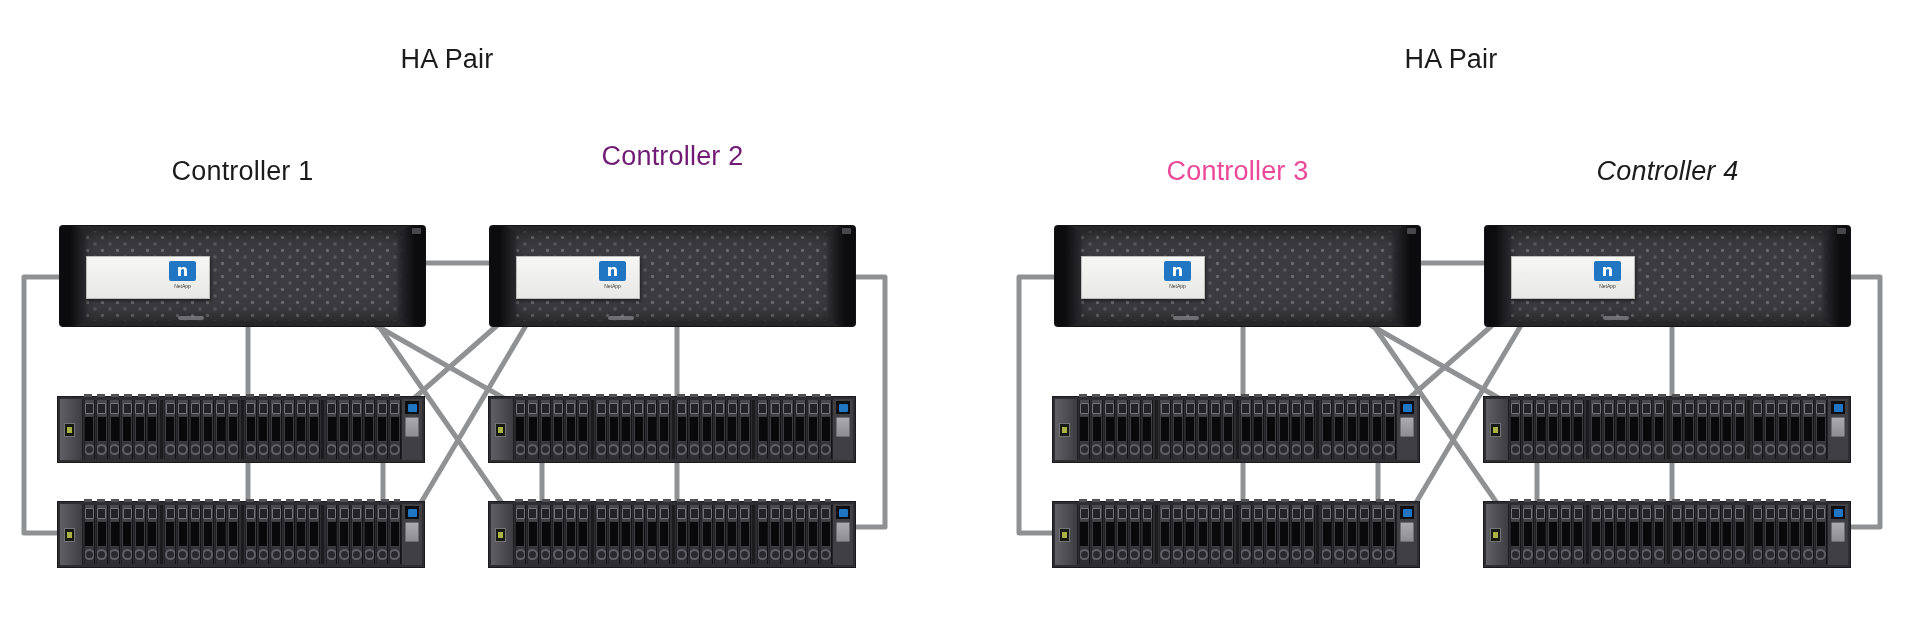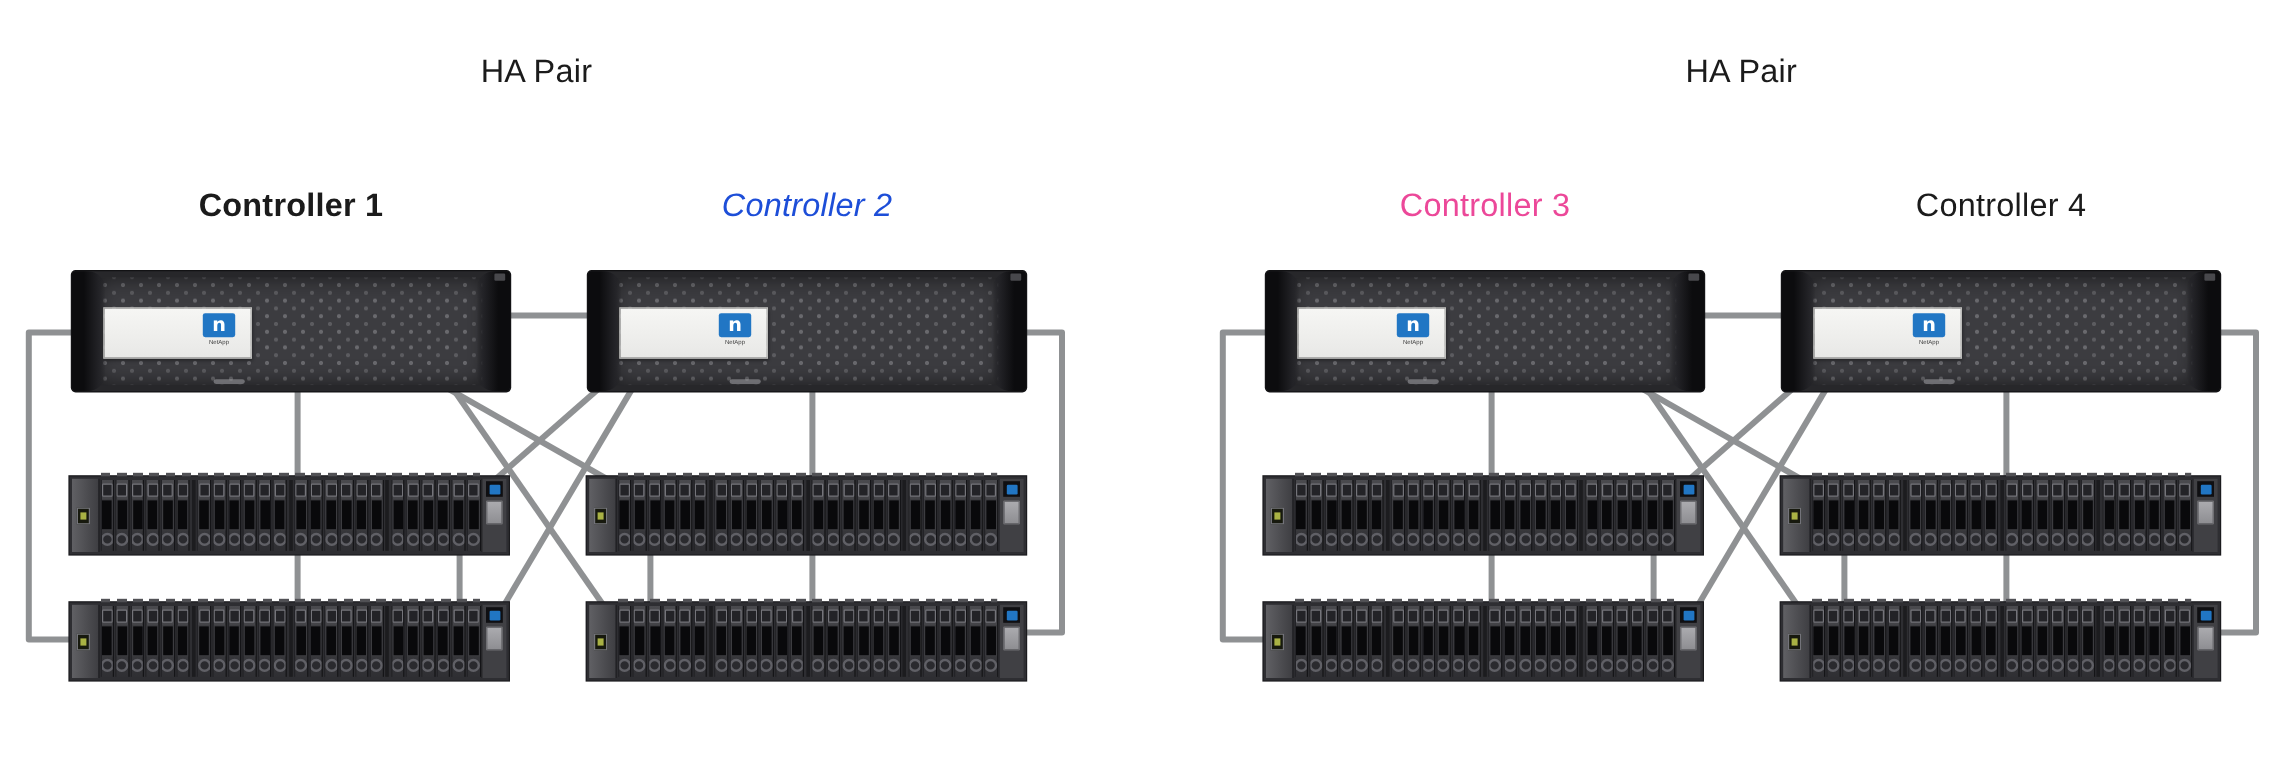--- a/index.html
+++ b/index.html
@@ -98,33 +98,33 @@
       <polyline points="1672,322 1672,401" fill="none" stroke="#8f9193" stroke-width="5" stroke-linejoin="round"></polyline>
       <polyline points="1537,458 1537,506" fill="none" stroke="#8f9193" stroke-width="5" stroke-linejoin="round"></polyline>
       <polyline points="1672,458 1672,506" fill="none" stroke="#8f9193" stroke-width="5" stroke-linejoin="round"></polyline>
       <polyline points="1843,277 1880,277 1880,527 1845,527" fill="none" stroke="#8f9193" stroke-width="5" stroke-linejoin="round"></polyline>
       <polyline points="1365,322 1504,401" fill="none" stroke="#8f9193" stroke-width="5" stroke-linejoin="round"></polyline>
       <polyline points="1371,322 1499,506" fill="none" stroke="#8f9193" stroke-width="5" stroke-linejoin="round"></polyline>
       <polyline points="1496,322 1406,401" fill="none" stroke="#8f9193" stroke-width="5" stroke-linejoin="round"></polyline>
       <polyline points="1523,322 1414,506" fill="none" stroke="#8f9193" stroke-width="5" stroke-linejoin="round"></polyline>
     </svg>
     <div class="ha-label" style="left:447px;top:44px;color:#1b1b1b;">HA Pair</div>
-    <div class="ctrl-label" style="left:242.5px;top:156px;color:#1b1b1b;font-weight:bold;">Controller 1</div>
+    <div class="ctrl-label" style="left:242.5px;top:156px;color:#1b1b1b;">Controller 1</div>
     <div class="ctrl" style="left:60px;top:226px;width:365px;height:100px;">
       <div class="panel"></div>
       <div class="ear ear-l"></div>
       <div class="ear ear-r"></div>
       <div class="plate">
         <div class="nlogo" style="background:#2176c4;">n</div>
         <div class="nword">NetApp</div>
       </div>
       <div class="smudge"></div>
       <div class="nub"></div>
     </div>
-    <div class="ctrl-label" style="left:672.5px;top:156px;color:#1d4ed8;font-style:italic;">Controller 2</div>
+    <div class="ctrl-label" style="left:672.5px;top:141px;color:#701a75;">Controller 2</div>
     <div class="ctrl" style="left:490px;top:226px;width:365px;height:100px;">
       <div class="panel"></div>
       <div class="ear ear-l"></div>
       <div class="ear ear-r"></div>
       <div class="plate">
         <div class="nlogo" style="background:#2176c4;">n</div>
         <div class="nword">NetApp</div>
       </div>
       <div class="smudge"></div>
       <div class="nub"></div>
@@ -687,21 +687,21 @@
       <div class="panel"></div>
       <div class="ear ear-l"></div>
       <div class="ear ear-r"></div>
       <div class="plate">
         <div class="nlogo" style="background:#2176c4;">n</div>
         <div class="nword">NetApp</div>
       </div>
       <div class="smudge"></div>
       <div class="nub"></div>
     </div>
-    <div class="ctrl-label" style="left:1667.5px;top:156px;color:#1b1b1b;">Controller 4</div>
+    <div class="ctrl-label" style="left:1667.5px;top:156px;color:#1b1b1b;font-style:italic;">Controller 4</div>
     <div class="ctrl" style="left:1485px;top:226px;width:365px;height:100px;">
       <div class="panel"></div>
       <div class="ear ear-l"></div>
       <div class="ear ear-r"></div>
       <div class="plate">
         <div class="nlogo" style="background:#2176c4;">n</div>
         <div class="nword">NetApp</div>
       </div>
       <div class="smudge"></div>
       <div class="nub"></div>

